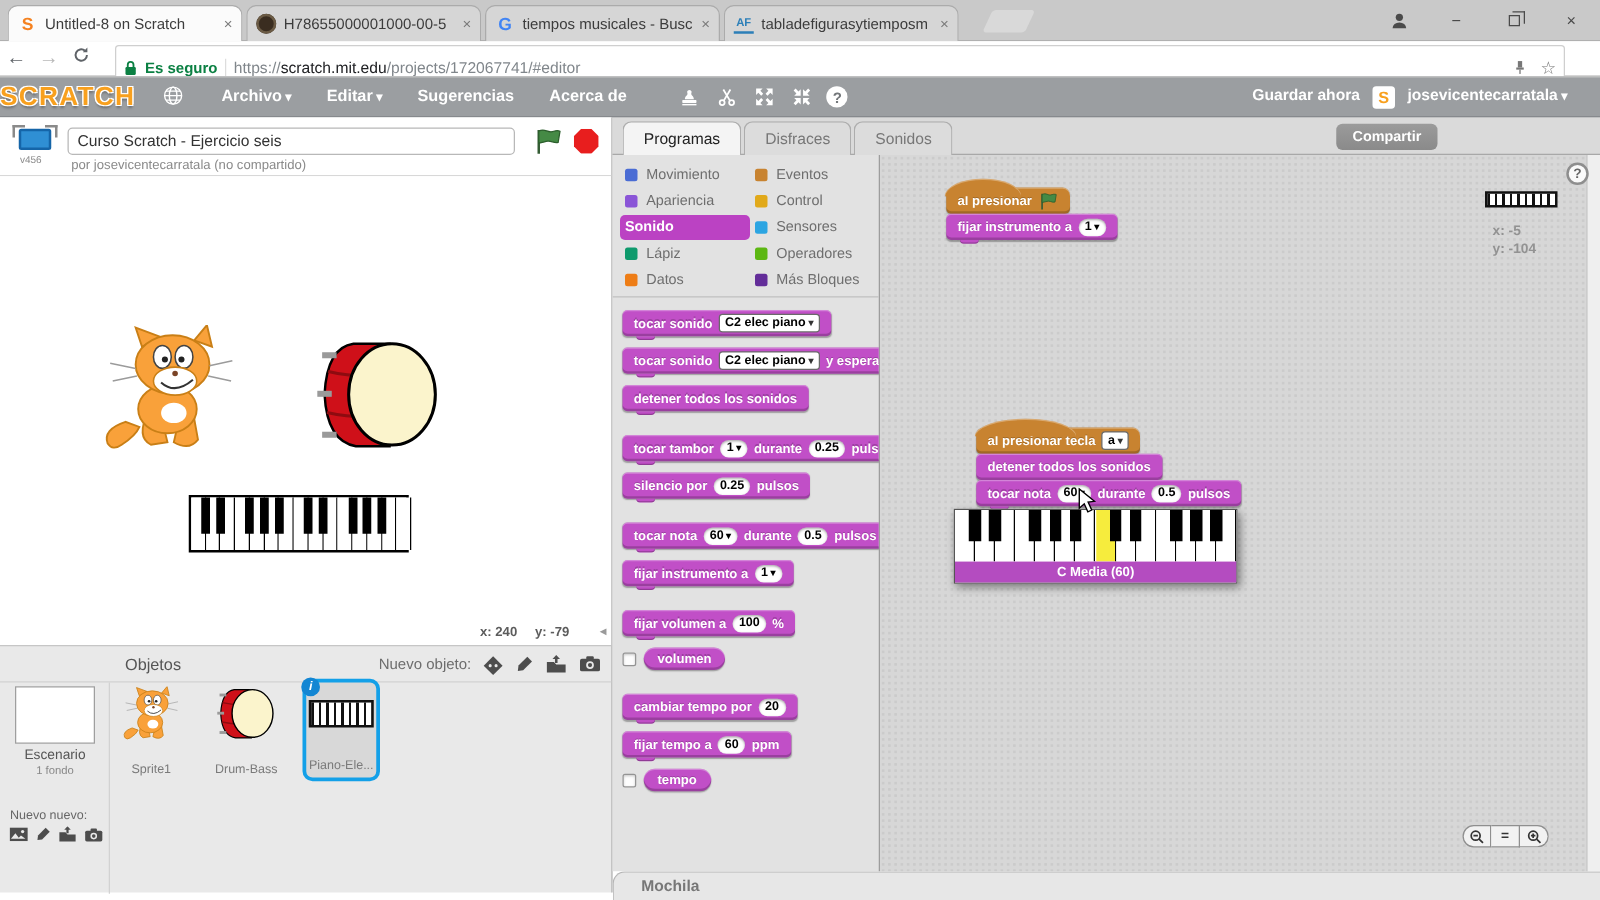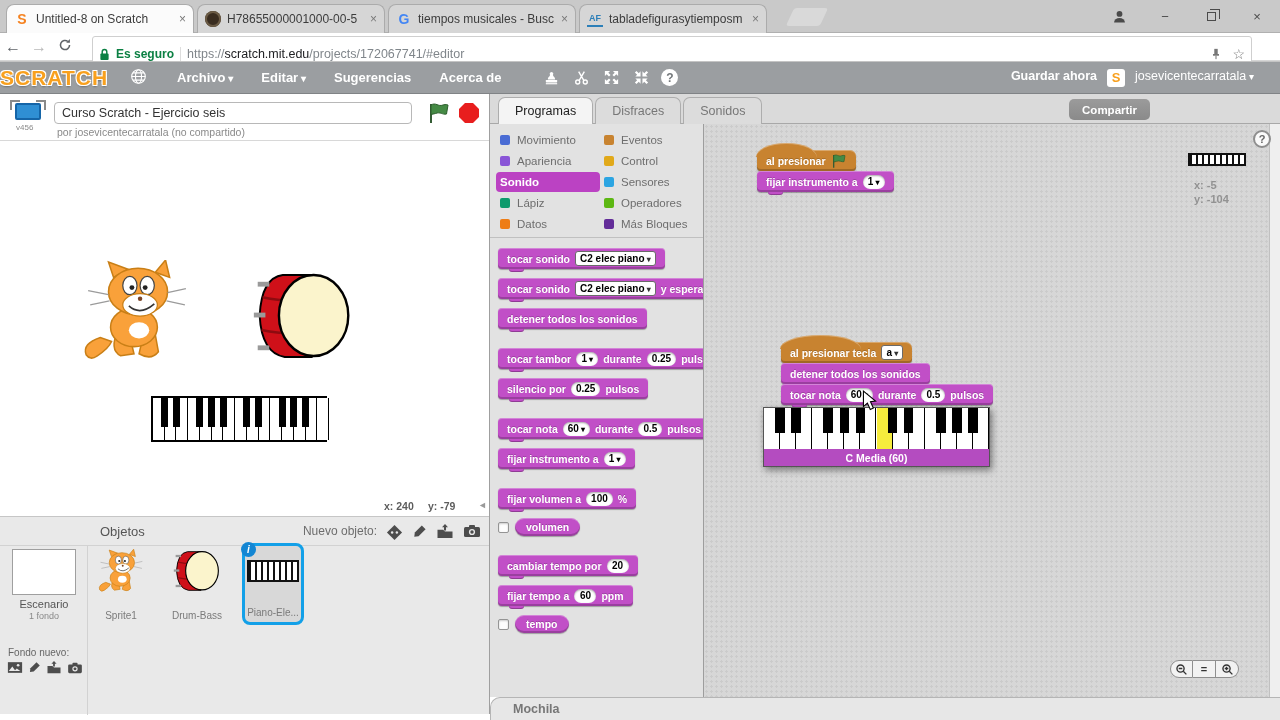--- a/index.html
+++ b/index.html
@@ -52,21 +52,21 @@
   .menu-item{padding:0 12px;font-weight:bold;font-size:13px;line-height:33px;white-space:nowrap}
   .menu-item.caret::after{content:" ▾";font-size:10px}
   #edit-icons{display:flex;align-items:center;gap:10px;margin-left:28px}
   #edit-icons .ic{width:20px;height:20px;display:flex;align-items:center;justify-content:center}
   #help-circle{width:17px;height:17px;border-radius:50%;background:#fff;color:#73777a;font-weight:bold;
       font-size:12px;display:flex;align-items:center;justify-content:center}
   #menubar-right{margin-left:auto;display:flex;align-items:flex-start;gap:10px;margin-right:26px}
   #save-now{font-weight:bold;font-size:12.5px}
   #avatar{width:18px;height:18px;background:#fff;border-radius:3px;color:#f8a01e;font-weight:bold;
       font-size:13px;display:flex;align-items:center;justify-content:center}
-  #username{font-weight:normal;font-size:12.5px}
+  #username{font-weight:bold;font-size:12.5px}
   #username::after{content:" ▾";font-size:10px}
 
   
   #stage-col{left:0;top:94px;width:490px;height:620px;background:#fff;border-right:1px solid #9f9f9f}
   #stage-header{position:absolute;left:0;top:0;width:100%;height:47px;background:#fff;border-bottom:1px solid #d8d8d8}
   #vwrap{position:absolute;left:10px;top:6px;width:36px;height:34px}
   #vwrap .vrect{position:absolute;left:5px;top:3px;width:26px;height:17px;background:#2f8fd4;border:2px solid #1565a8;border-radius:2px}
   #vwrap::before{content:"";position:absolute;left:0;top:0;width:8px;height:8px;border-left:2px solid #8a8a8a;border-top:2px solid #8a8a8a}
   #vwrap::after{content:"";position:absolute;right:0;top:0;width:8px;height:8px;border-right:2px solid #8a8a8a;border-top:2px solid #8a8a8a}
   #vlabel{position:absolute;left:6px;top:23px;font-size:8px;color:#8a8a8a}
@@ -414,21 +414,21 @@
             <rect x="6" y="1" width="6" height="3" rx="1" fill="#4d4d4d"></rect>
             <circle cx="9" cy="8" r="3.1" fill="#e9e9e9"></circle>
             <circle cx="9" cy="8" r="1.7" fill="#4d4d4d"></circle>
           </svg>
       </span>
     </div>
     <div id="stage-thumb-col">
       <span id="escenario-box"></span>
       <span id="escenario-name">Escenario</span>
       <span id="escenario-count">1 fondo</span>
-      <span id="fondo-nuevo">Fondo nuevo:</span>
+      <span id="fondo-nuevo">Nuevo nuevo:</span>
       <span id="fondo-icons">
         <svg width="16" height="13" viewBox="0 0 18 14">
             <rect x="1" y="1" width="16" height="12" fill="#4d4d4d"></rect>
             <path d="M2 11 l4-5 3 4 2-2 4 3z" fill="#e9e9e9"></path>
             <circle cx="12.5" cy="4.5" r="1.5" fill="#e9e9e9"></circle>
           </svg>
         <svg width="13" height="13" viewBox="0 0 16 16">
             <path d="M10.5 1.5 l4 4 L7 13 l-4.6.6 L3 9 z" fill="#4d4d4d"></path>
           </svg>
         <svg width="16" height="13" viewBox="0 0 18 16">

